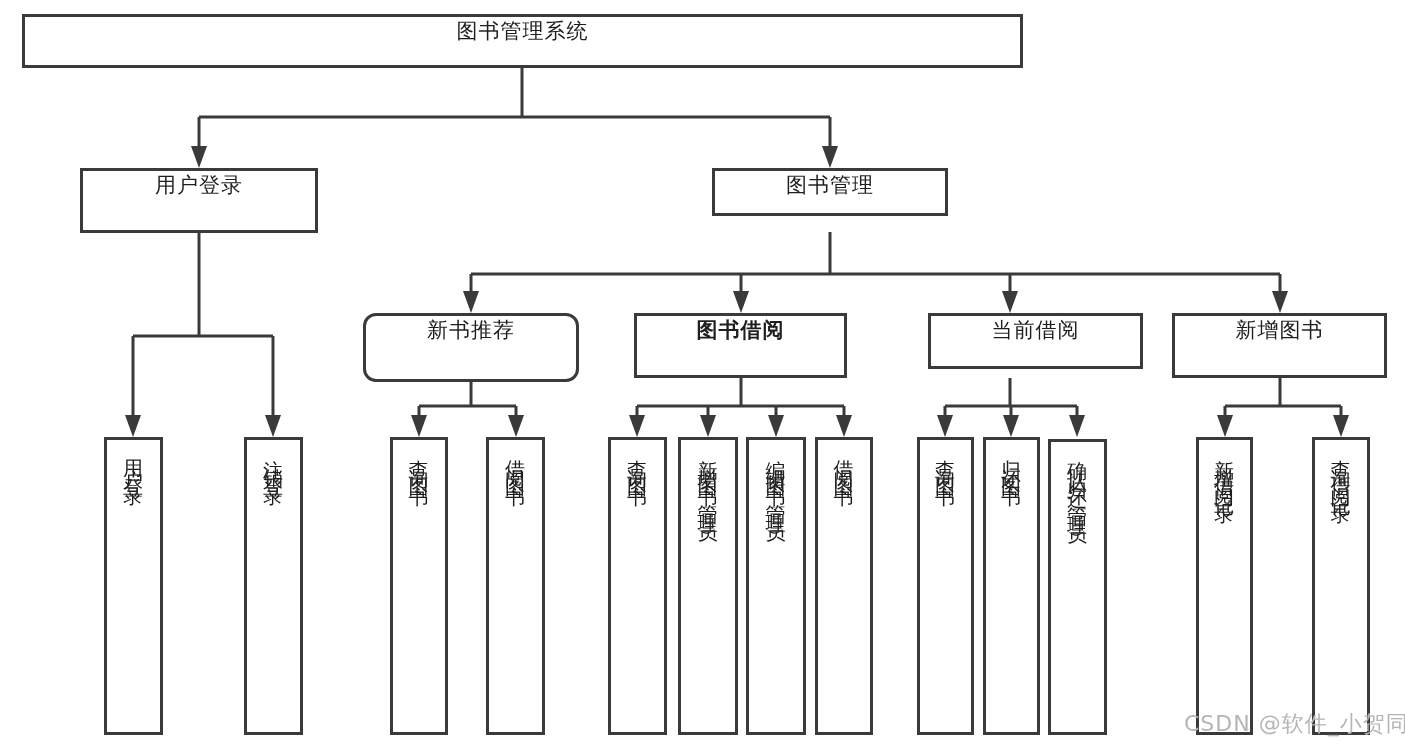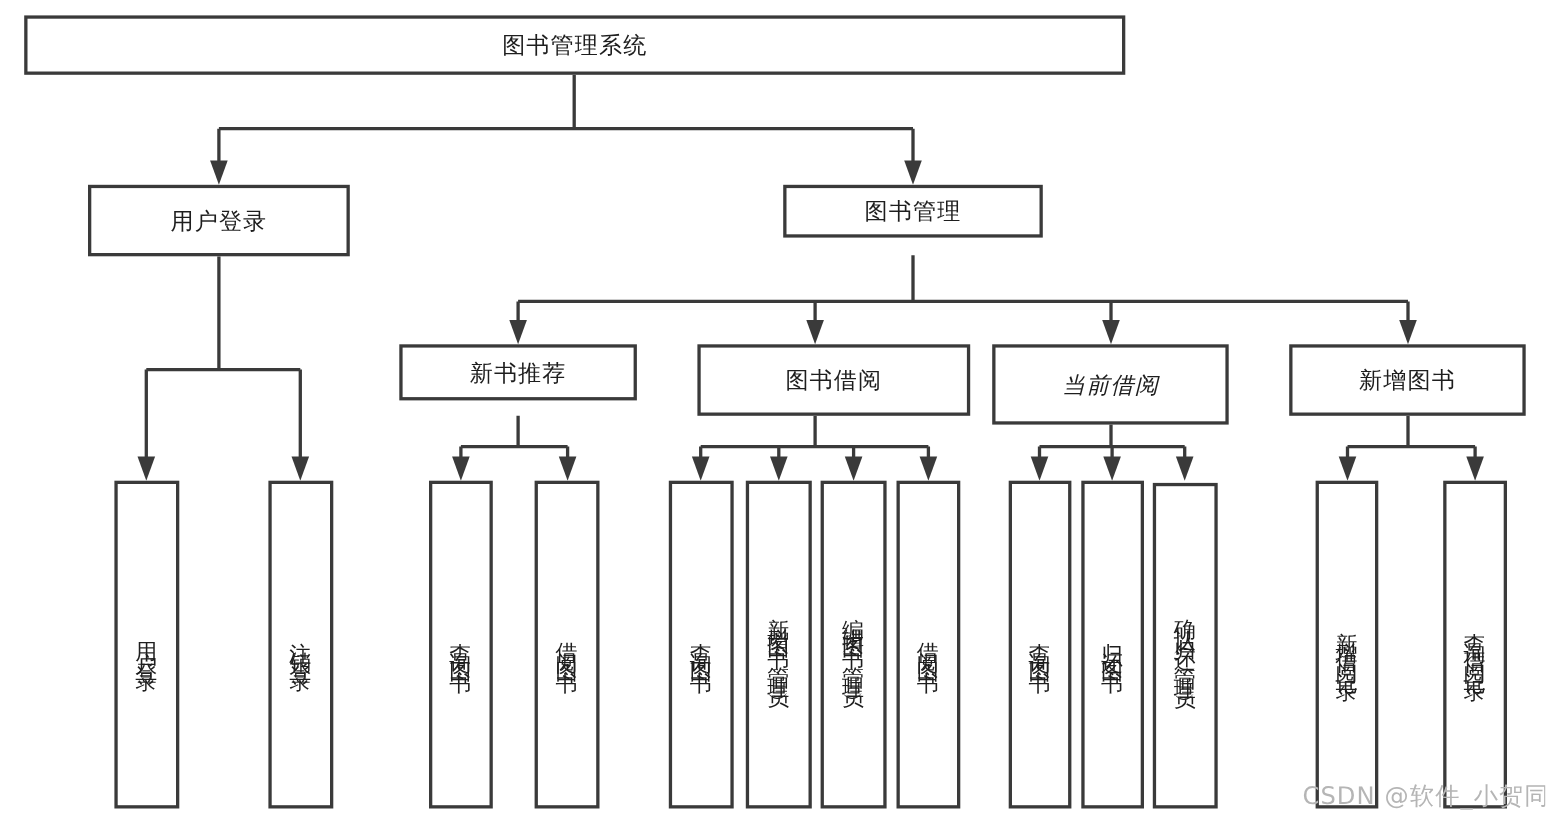--- a/index.html
+++ b/index.html
@@ -2,21 +2,21 @@
 <html lang="zh"><head>
 <meta charset="utf-8">
 <style>
   html,body{margin:0;padding:0;background:#ffffff;}
   body{font-family:"DejaVu Sans","Liberation Sans",sans-serif;}
   #canvas{position:relative;width:1405px;height:747px;background:#ffffff;overflow:hidden;}
   #wires{position:absolute;left:0;top:0;width:1405px;height:747px;z-index:1;}
   .box{
     position:absolute;z-index:2;box-sizing:border-box;
     background:#ffffff;border:3px solid #3a3a3a;
-    display:flex;align-items:center;justify-content:center;
+    display:flex;align-items:flex-start;justify-content:center;
     color:#1e1e1e;font-size:21px;letter-spacing:1px;white-space:nowrap;
   }
   .leaf{
     font-size:20px;letter-spacing:0;padding:4px 0;
   }
   .leaf .vtext{
     writing-mode:vertical-rl;text-orientation:mixed;
     letter-spacing:9px;line-height:1.0;white-space:nowrap;
   }
   #watermark{
@@ -73,27 +73,27 @@
     <span>图书管理系统</span>
   </div>
 
   <div class="box" style="left:80px;top:168px;width:238px;height:65px;">
     <span>用户登录</span>
   </div>
   <div class="box" style="left:712px;top:168px;width:236px;height:48px;">
     <span>图书管理</span>
   </div>
 
-  <div class="box" style="left:363px;top:313px;width:216px;height:51px;">
+  <div class="box" style="left:363px;top:313px;width:216px;height:69px;border-radius:13px;">
     <span>新书推荐</span>
   </div>
-  <div class="box" style="left:634px;top:313px;width:248px;height:65px;">
+  <div class="box" style="left:634px;top:313px;width:213px;height:65px;font-weight:bold;">
     <span>图书借阅</span>
   </div>
-  <div class="box" style="left:902px;top:313px;width:215px;height:73px;font-style:italic;">
+  <div class="box" style="left:928px;top:313px;width:215px;height:56px;">
     <span>当前借阅</span>
   </div>
   <div class="box" style="left:1172px;top:313px;width:215px;height:65px;">
     <span>新增图书</span>
   </div>
 
   <div class="box leaf" style="left:104px;top:437px;width:59px;height:298px;">
     <span class="vtext">用户登录</span>
   </div>
   <div class="box leaf" style="left:244px;top:437px;width:59px;height:298px;">

